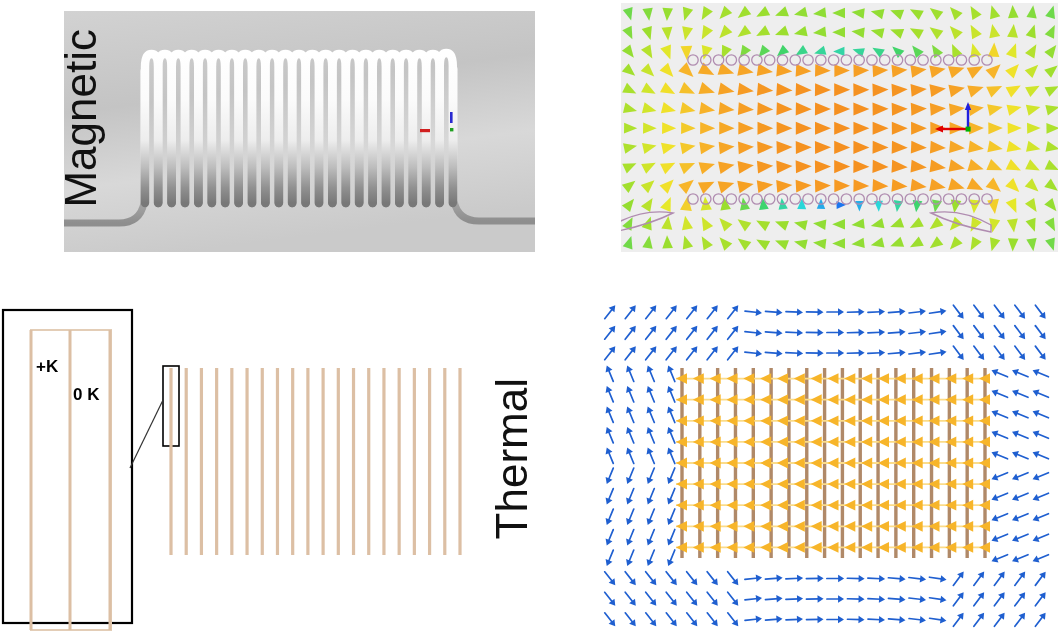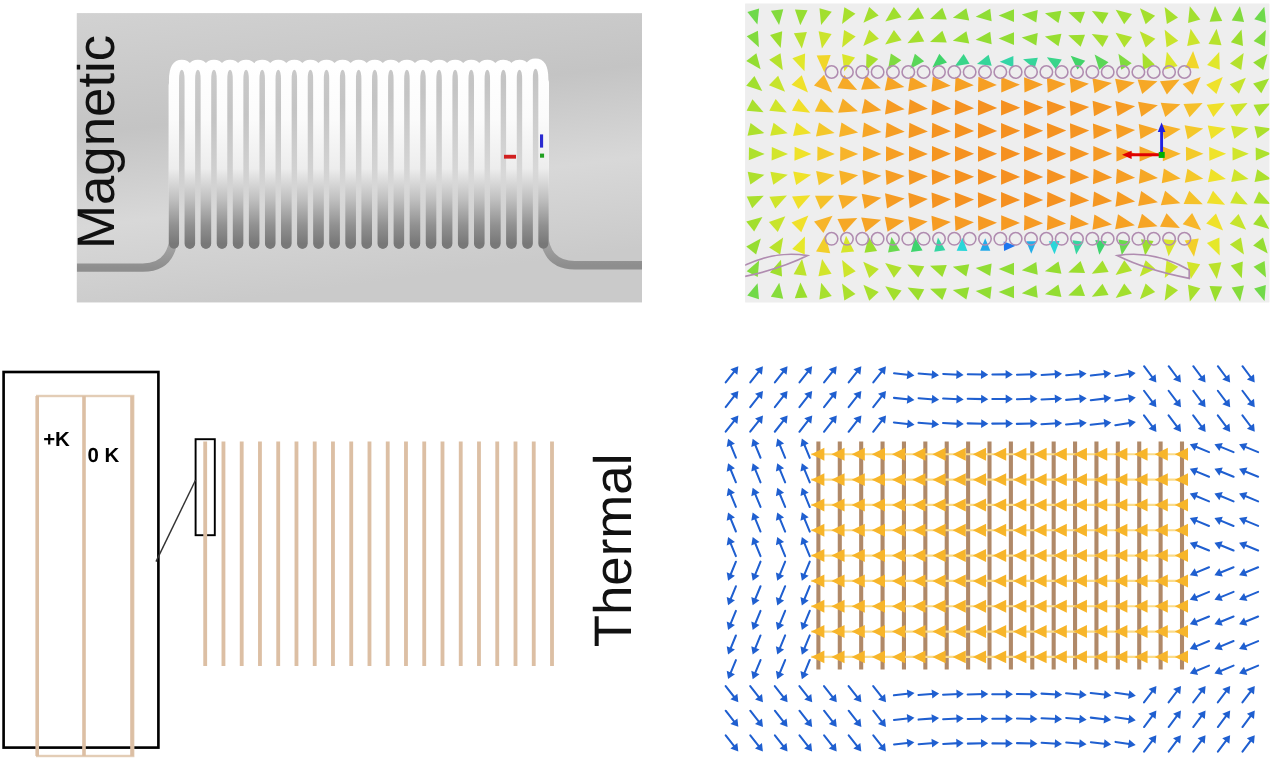--- a/index.html
+++ b/index.html
@@ -494,21 +494,21 @@
         <line x1="368.7368421052631" y1="68" x2="368.7368421052631" y2="255" stroke="#dcbfa4" stroke-width="3.2" stroke-linecap="butt"></line>
         <line x1="383.9473684210526" y1="68" x2="383.9473684210526" y2="255" stroke="#dcbfa4" stroke-width="3.2" stroke-linecap="butt"></line>
         <line x1="399.1578947368421" y1="68" x2="399.1578947368421" y2="255" stroke="#dcbfa4" stroke-width="3.2" stroke-linecap="butt"></line>
         <line x1="414.36842105263156" y1="68" x2="414.36842105263156" y2="255" stroke="#dcbfa4" stroke-width="3.2" stroke-linecap="butt"></line>
         <line x1="429.57894736842104" y1="68" x2="429.57894736842104" y2="255" stroke="#dcbfa4" stroke-width="3.2" stroke-linecap="butt"></line>
         <line x1="444.7894736842105" y1="68" x2="444.7894736842105" y2="255" stroke="#dcbfa4" stroke-width="3.2" stroke-linecap="butt"></line>
         <line x1="460" y1="68" x2="460" y2="255" stroke="#dcbfa4" stroke-width="3.2" stroke-linecap="butt"></line>
       </g>
   </svg>
   <div class="klabel" style="left:36px;top:57px;">+K</div>
-  <div class="klabel" style="left:73px;top:70px;">0 K</div>
+  <div class="klabel" style="left:73px;top:85px;">0 K</div>
 </div>
 <div class="therm-label">Thermal</div>
 
 <div class="panel" id="thermal-field">
   <svg id="thsvg" width="458" height="333" viewBox="0 0 458 333">
     <rect x="0" y="0" width="458" height="333" fill="#ffffff"></rect>
     <g id="th-outside">
         <g transform="translate(10.0,12.0) rotate(-51.8)">
           <line x1="-8.523157894736842" y1="0" x2="4.523157894736842" y2="0" stroke="#1f5fd0" stroke-width="1.7" stroke-linecap="round"></line>
           <polygon points="8.523157894736842,0 2.5231578947368423,3.7 2.5231578947368423,-3.7" fill="#1f5fd0"></polygon>

